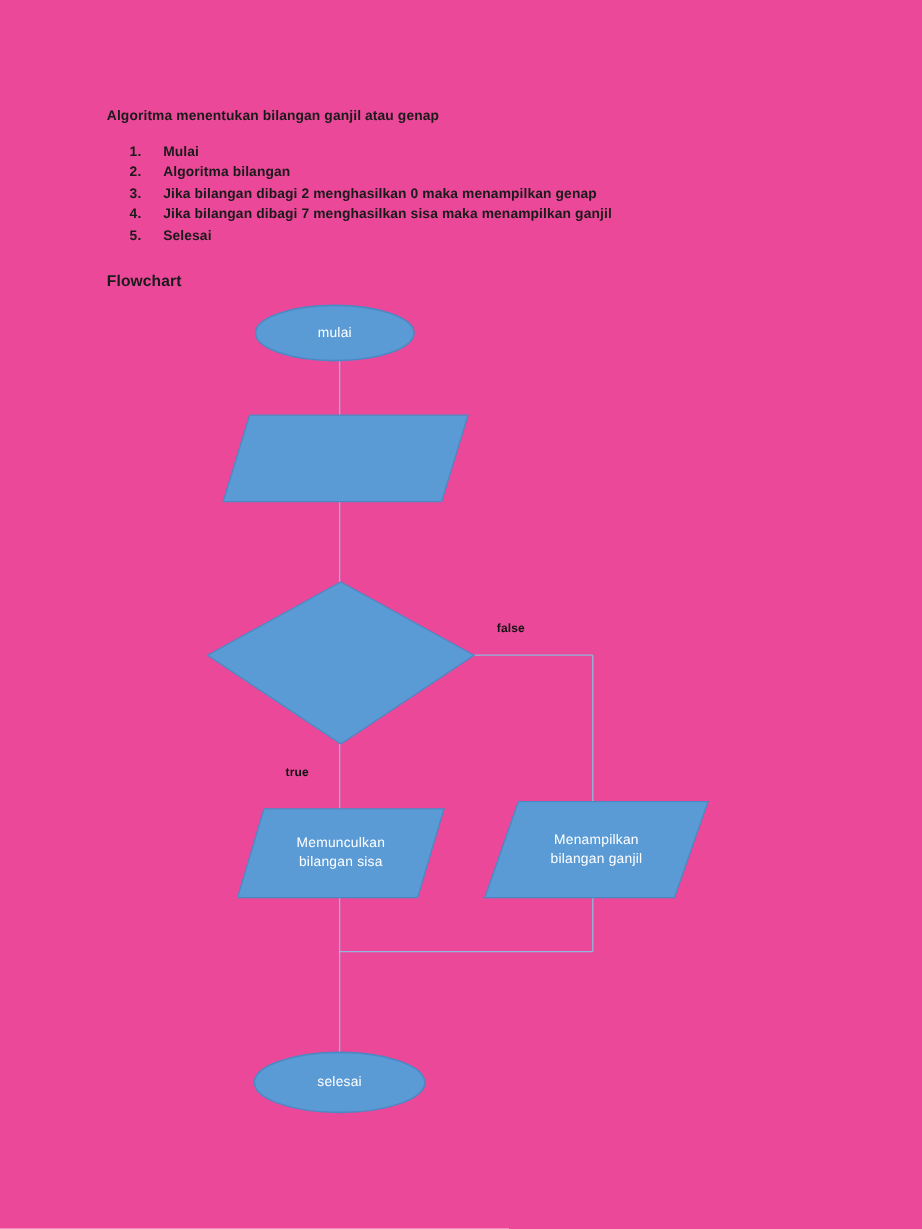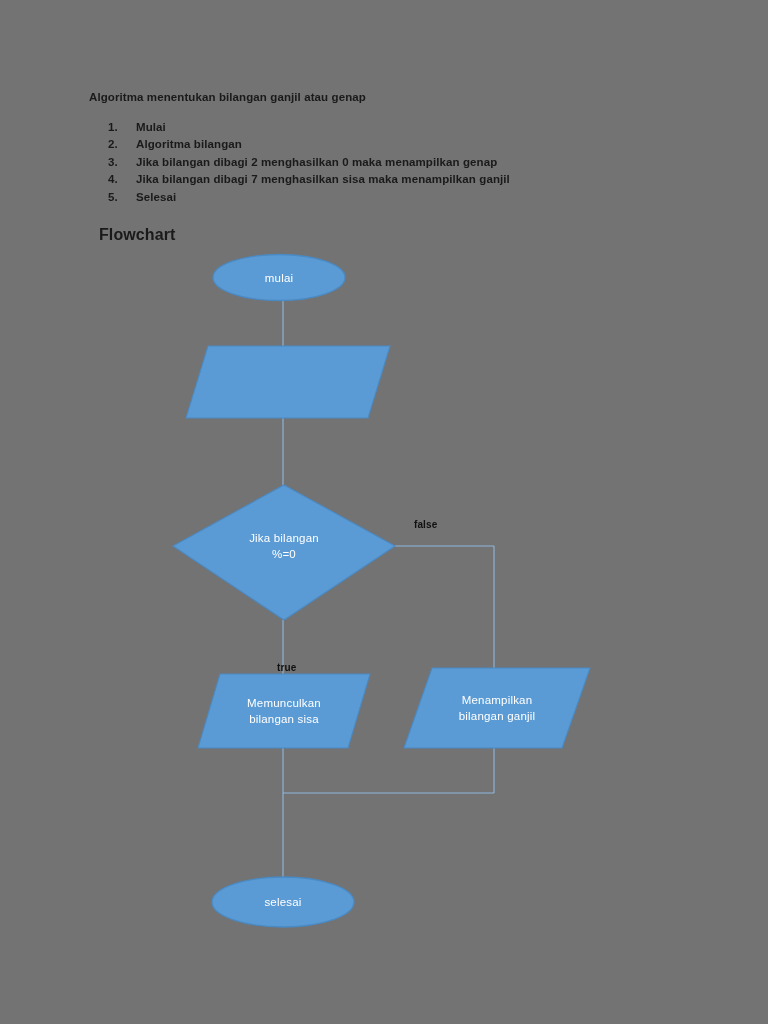--- a/index.html
+++ b/index.html
@@ -9,21 +9,21 @@
     background: #ffffff;
   }
   body {
     font-family: "Liberation Sans", sans-serif;
     color: #000000;
   }
   #page {
     position: relative;
     width: 768px;
     height: 1024px;
-    background: #737373;
+    background: #ec4899;
     overflow: hidden;
   }
 
   
   #doc-heading {
     position: absolute;
     left: 89px;
     top: 91px;
     font-size: 11.5px;
     font-weight: 600;
@@ -47,23 +47,23 @@
     line-height: 17.4px;
     color: #1a1a1a;
     white-space: nowrap;
   }
   #algo-list li .num {
     width: 28px;
     flex: 0 0 28px;
   }
   #flowchart-label {
     position: absolute;
-    left: 99px;
+    left: 89px;
     top: 226px;
-    font-size: 16px;
+    font-size: 13px;
     font-weight: 600;
     letter-spacing: 0.1px;
     color: #1a1a1a;
     white-space: nowrap;
   }
 
   
   #flow-canvas {
     position: absolute;
     left: 0;
@@ -147,28 +147,26 @@
     <polygon points="220,674 370,674 348,748 198,748" fill="#5b9bd5" stroke="#4a8ac4" stroke-width="1.1"></polygon>
 
     <polygon points="432,668 590,668 562,748 404,748" fill="#5b9bd5" stroke="#4a8ac4" stroke-width="1.1"></polygon>
 
     <ellipse cx="283" cy="902" rx="71" ry="25" fill="#5b9bd5" stroke="#4a8ac4" stroke-width="1.3"></ellipse>
   </svg>
 
   <div class="node-label" style="left:213px; top:255px; width:132px; height:45px;">mulai</div>
 
 
-  <div class="node-label" style="left:213px; top:513px; width:142px; height:66px;">Jika bilangan
-%=0</div>
 
   <div class="node-label" style="left:198px; top:674px; width:172px; height:74px;">Memunculkan
 bilangan sisa</div>
 
   <div class="node-label" style="left:404px; top:668px; width:186px; height:80px;">Menampilkan
 bilangan ganjil</div>
 
   <div class="node-label" style="left:212px; top:877px; width:142px; height:50px;">selesai</div>
 
   <div class="edge-label" style="left:414px; top:519px;">false</div>
 
-  <div class="edge-label" style="left:238px; top:662px;margin-left:39px;">true</div>
+  <div class="edge-label" style="left:238px; top:639px;">true</div>
 
 </div>
 
 </body></html>

